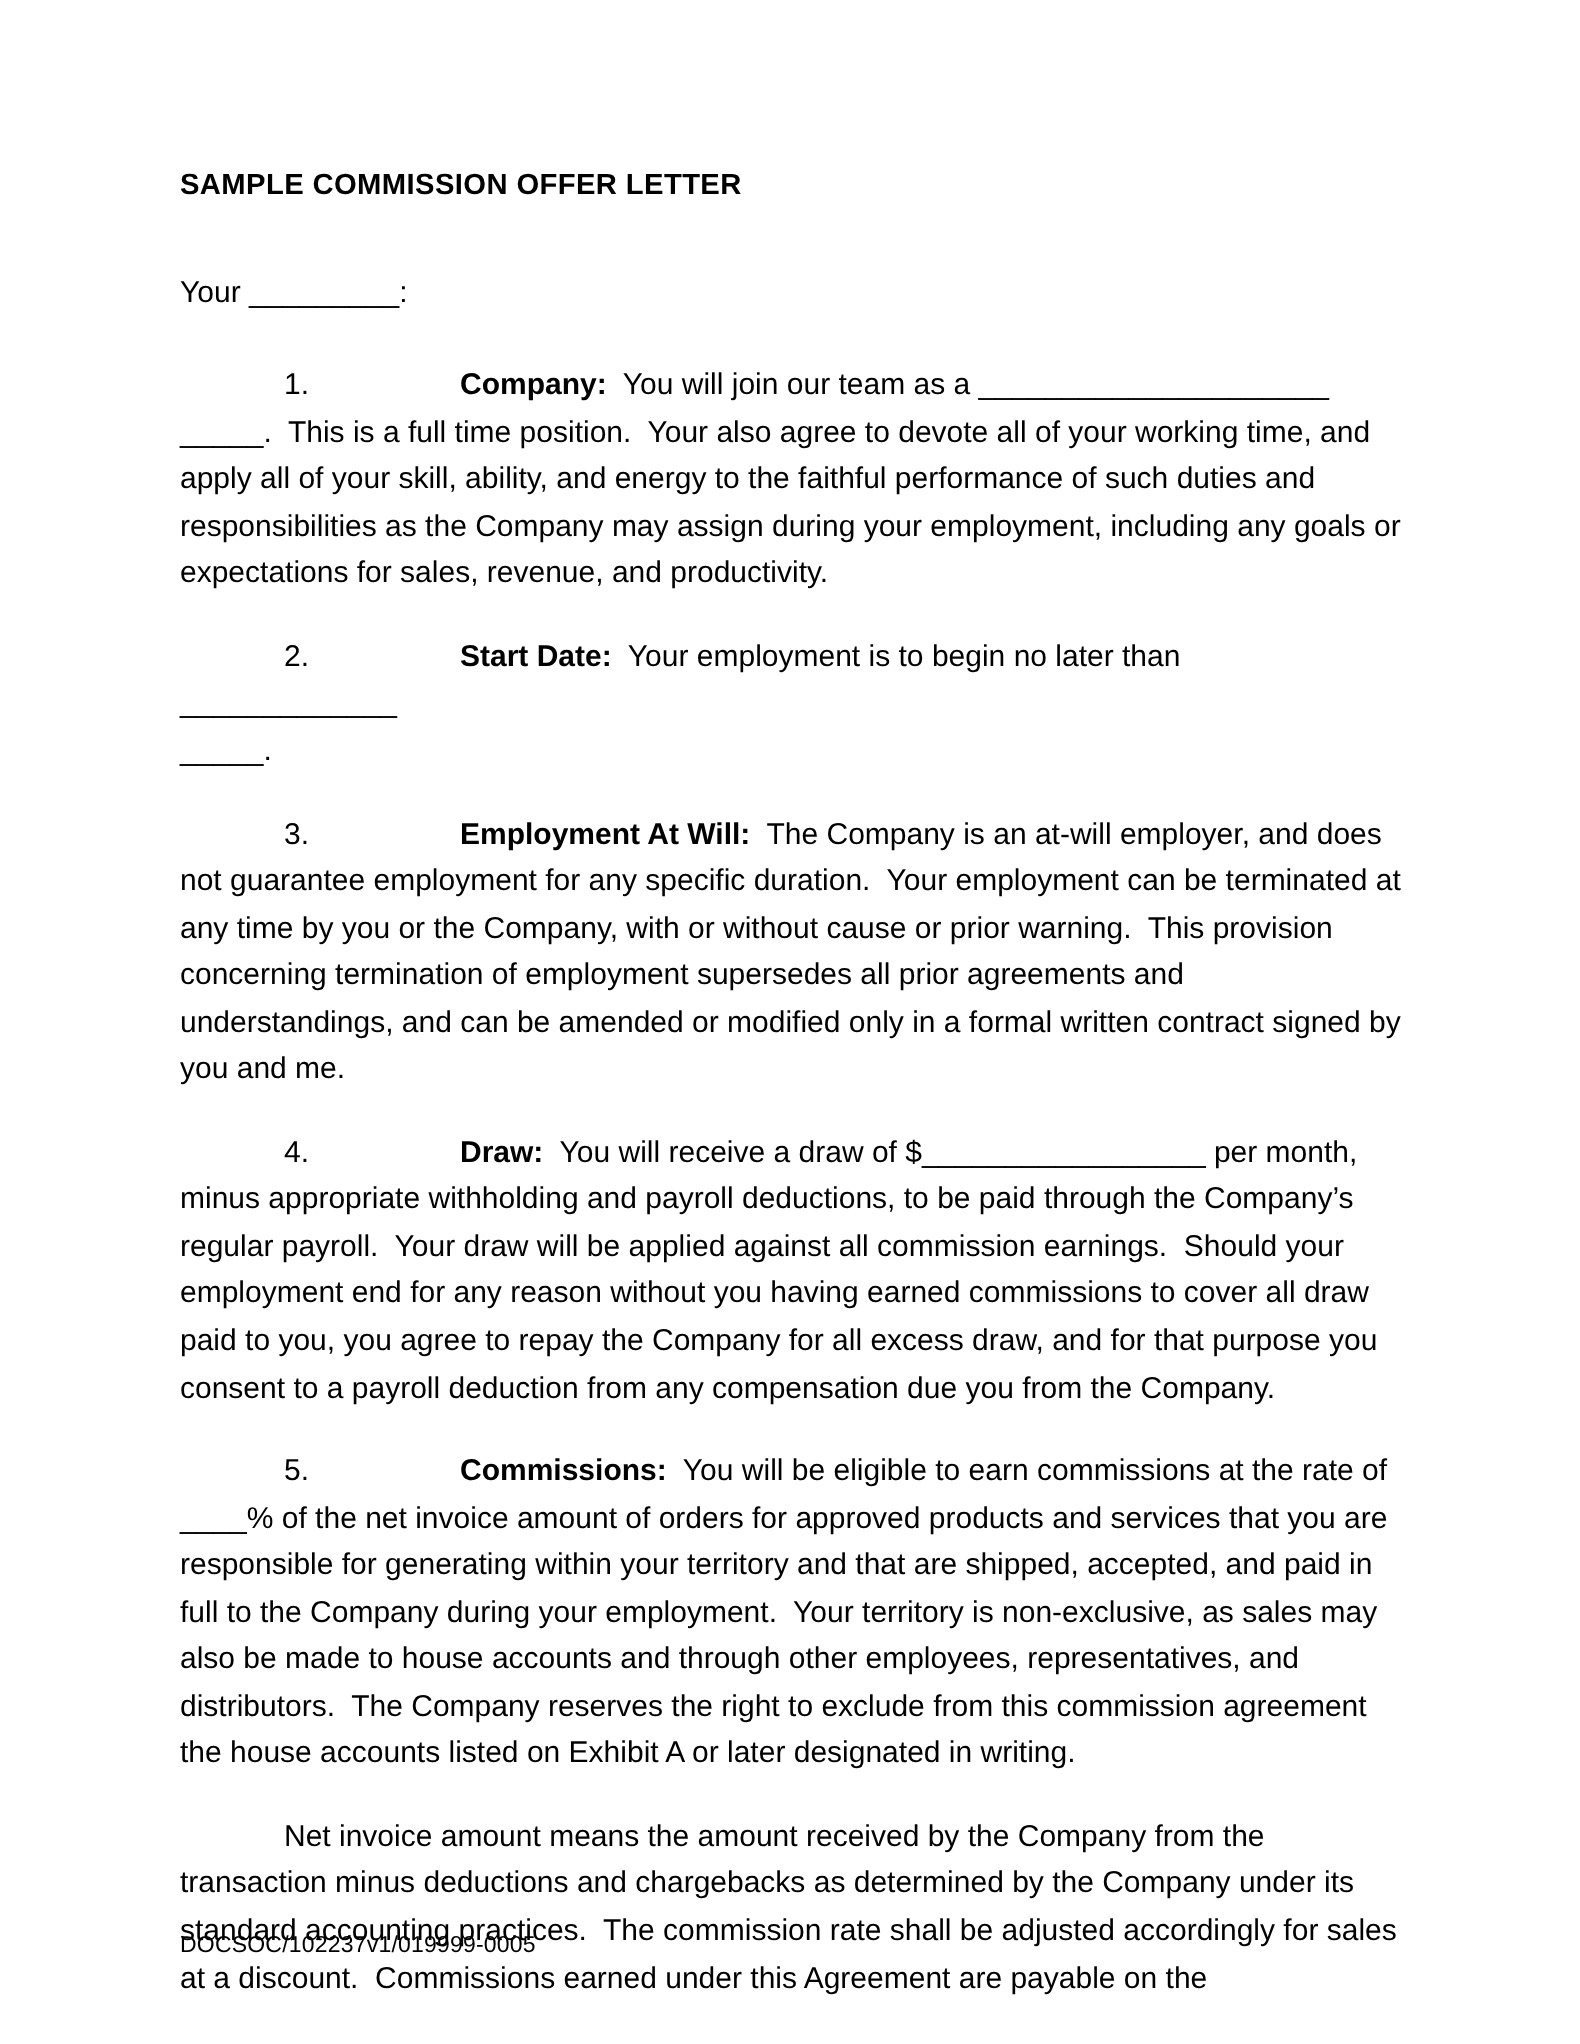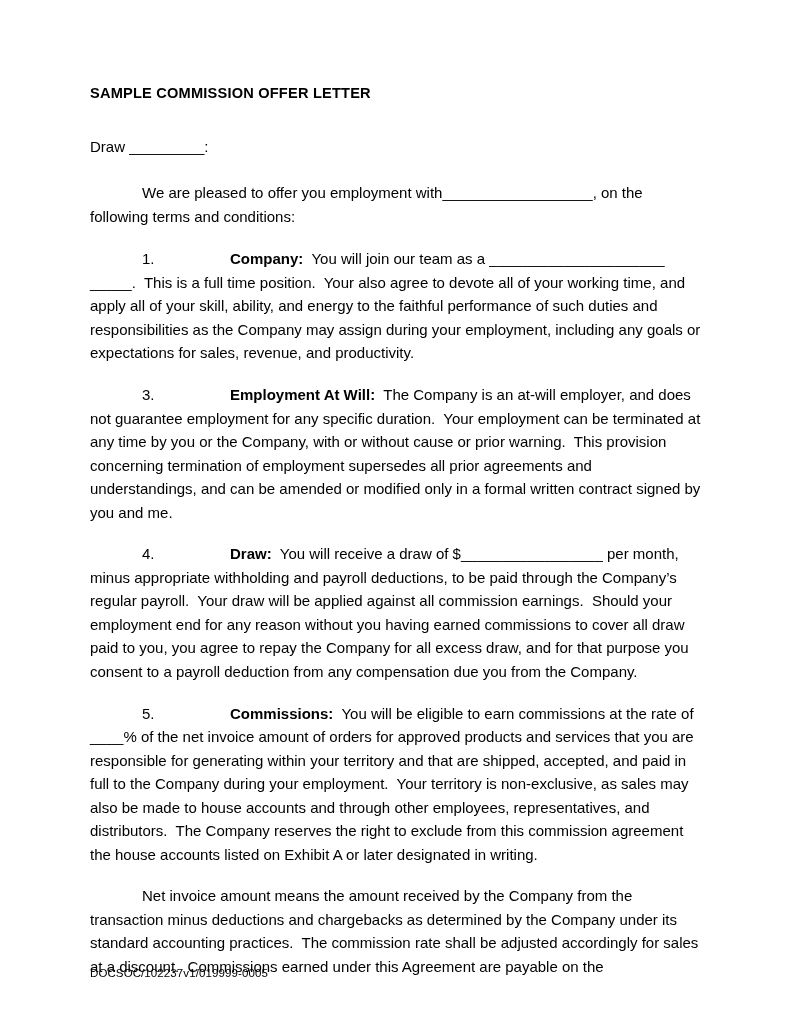--- a/index.html
+++ b/index.html
@@ -91,28 +91,29 @@
 <body>
 
 <div class="page">
 
   <div class="doc-body">
 
     <h1 class="doc-title">SAMPLE COMMISSION OFFER LETTER</h1>
 
 
     <div class="salutation">
-      <span>Draw </span><span class="blank">_________</span><span>:</span>
+      <span>Your </span><span class="blank">_________</span><span>:</span>
     </div>
 
-    <p class="para intro"><span class="first-ind"></span><span>We are pleased to offer you employment with</span><span class="blank">__________________</span><span>, on the following terms and conditions:</span></p>
 
     <p class="para"><span class="num-ind"></span><span class="item-num">1.</span><span class="lbl">Company:</span><span>  You will join our team as a </span><span class="blank">_____________________</span><span>
 _____.  This is a full time position.  Your also agree to devote all of your working time, and apply all of your skill, ability, and energy to the faithful performance of such duties and responsibilities as the Company may assign during your employment, including any goals or expectations for sales, revenue, and productivity.</span></p>
 
+    <p class="para"><span class="num-ind"></span><span class="item-num">2.</span><span class="lbl">Start Date:</span><span>  Your employment is to begin no later than </span><span class="blank">_____________</span><span>
+_____.</span></p>
 
     <p class="para"><span class="num-ind"></span><span class="item-num">3.</span><span class="lbl">Employment At Will:</span><span>  The Company is an at-will employer, and does not guarantee employment for any specific duration.  Your employment can be terminated at any time by you or the Company, with or without cause or prior warning.  This provision concerning termination of employment supersedes all prior agreements and understandings, and can be amended or modified only in a formal written contract signed by you and me.</span></p>
 
     <p class="para"><span class="num-ind"></span><span class="item-num">4.</span><span class="lbl">Draw:</span><span>  You will receive a draw of $</span><span class="blank">_________________</span><span> per month, minus appropriate withholding and payroll deductions, to be paid through the Company’s regular payroll.  Your draw will be applied against all commission earnings.  Should your employment end for any reason without you having earned commissions to cover all draw paid to you, you agree to repay the Company for all excess draw, and for that purpose you consent to a payroll deduction from any compensation due you from the Company.</span></p>
 
     <p class="para"><span class="num-ind"></span><span class="item-num">5.</span><span class="lbl">Commissions:</span><span>  You will be eligible to earn commissions at the rate of </span><span class="blank">____</span><span>% of the net invoice amount of orders for approved products and services that you are responsible for generating within your territory and that are shipped, accepted, and paid in full to the Company during your employment.  Your territory is non-exclusive, as sales may also be made to house accounts and through other employees, representatives, and distributors.  The Company reserves the right to exclude from this commission agreement the house accounts listed on Exhibit A or later designated in writing.</span></p>
 
     <p class="para"><span class="first-ind"></span><span>Net invoice amount means the amount received by the Company from the transaction minus deductions and chargebacks as determined by the Company under its standard accounting practices.  The commission rate shall be adjusted accordingly for sales at a discount.  Commissions earned under this Agreement are payable on the </span></p>
 
   </div>

